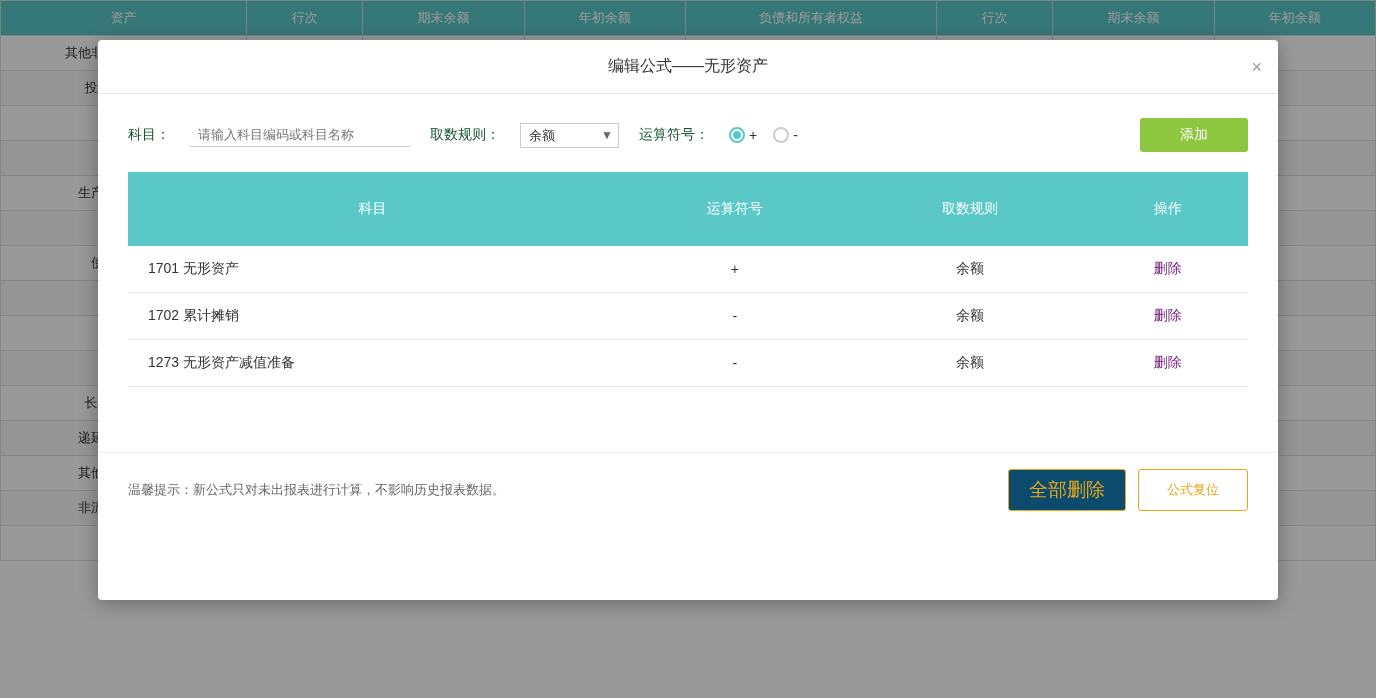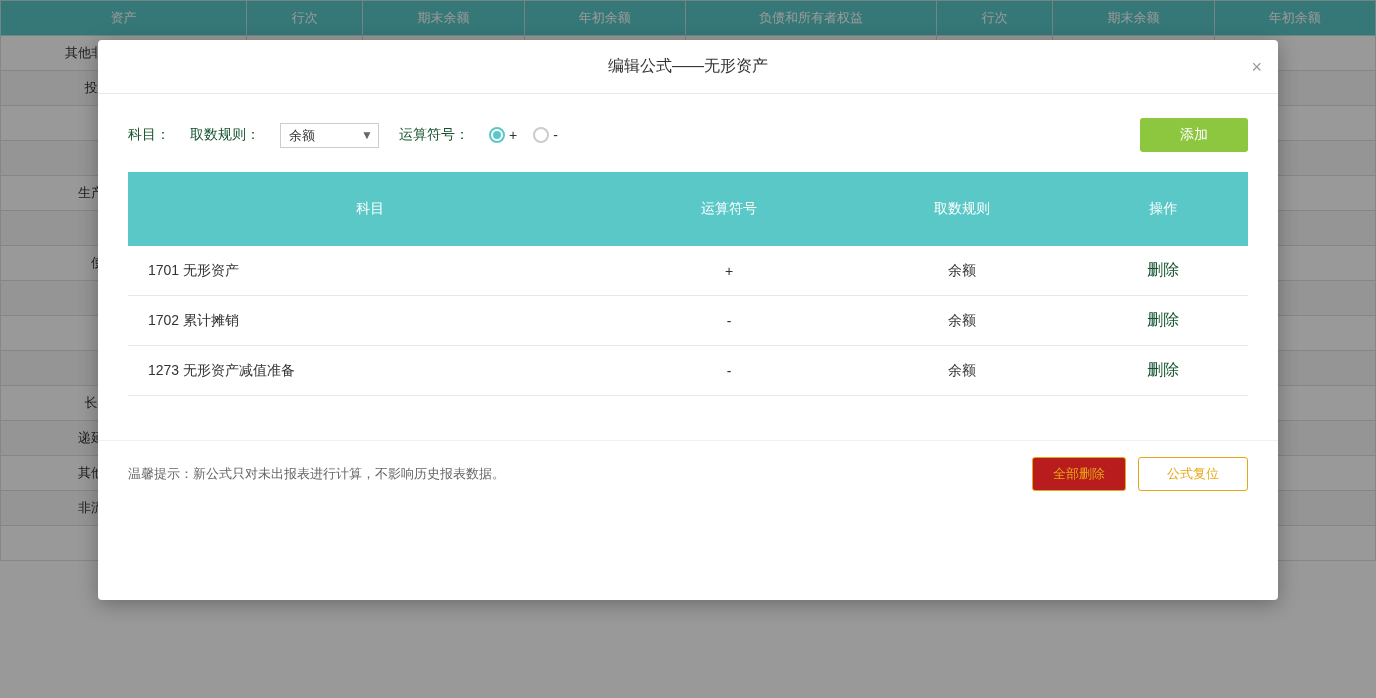--- a/index.html
+++ b/index.html
@@ -231,51 +231,52 @@
       color: #333;
       font-size: 14px;
     }
 
     .data-table tbody td:first-child {
       text-align: left;
       padding-left: 20px;
     }
 
     .delete-link {
-      color: #14532d;
+      color: #701a75;
       cursor: pointer;
       text-decoration: none;
-      font-size: 16px;
+      font-size: 14px;
     }
 
     
     .modal-footer {
       padding: 16px 30px;
       display: flex;
       align-items: center;
       justify-content: space-between;
       border-top: 1px solid #f0f0f0;
+      margin-top: 21px;
     }
 
     .tip-text {
       color: #666;
       font-size: 13px;
     }
 
     .footer-buttons {
       display: flex;
       gap: 12px;
     }
 
     .btn-outline-danger {
       border: 1px solid #e6a817;
       color: #e6a817;
-      background: #b91c1c;
+      background: #0c4a6e;
       padding: 7px 20px;
-      font-size: 13px;
+      font-size: 19px;
       border-radius: 3px;
       cursor: pointer;
     }
 
     .btn-outline-primary {
       border: 1px solid #e6a817;
       color: #e6a817;
       background: #fff;
       padding: 7px 28px;
       font-size: 13px;
@@ -461,20 +462,21 @@
 
     <div class="modal-header">
       <span>编辑公式——无形资产</span>
       <button class="modal-close">×</button>
     </div>
 
     <div class="modal-body">
 
       <div class="form-row">
         <label class="form-label">科目：</label>
+        <input class="form-input" type="text" placeholder="请输入科目编码或科目名称" style="">
 
         <label class="form-label">取数规则：</label>
         <div class="select-wrapper">
           <select class="form-select">
             <option>余额</option>
             <option>借方</option>
             <option>贷方</option>
             <option>借方发生额</option>
             <option>贷方发生额</option>
           </select>

